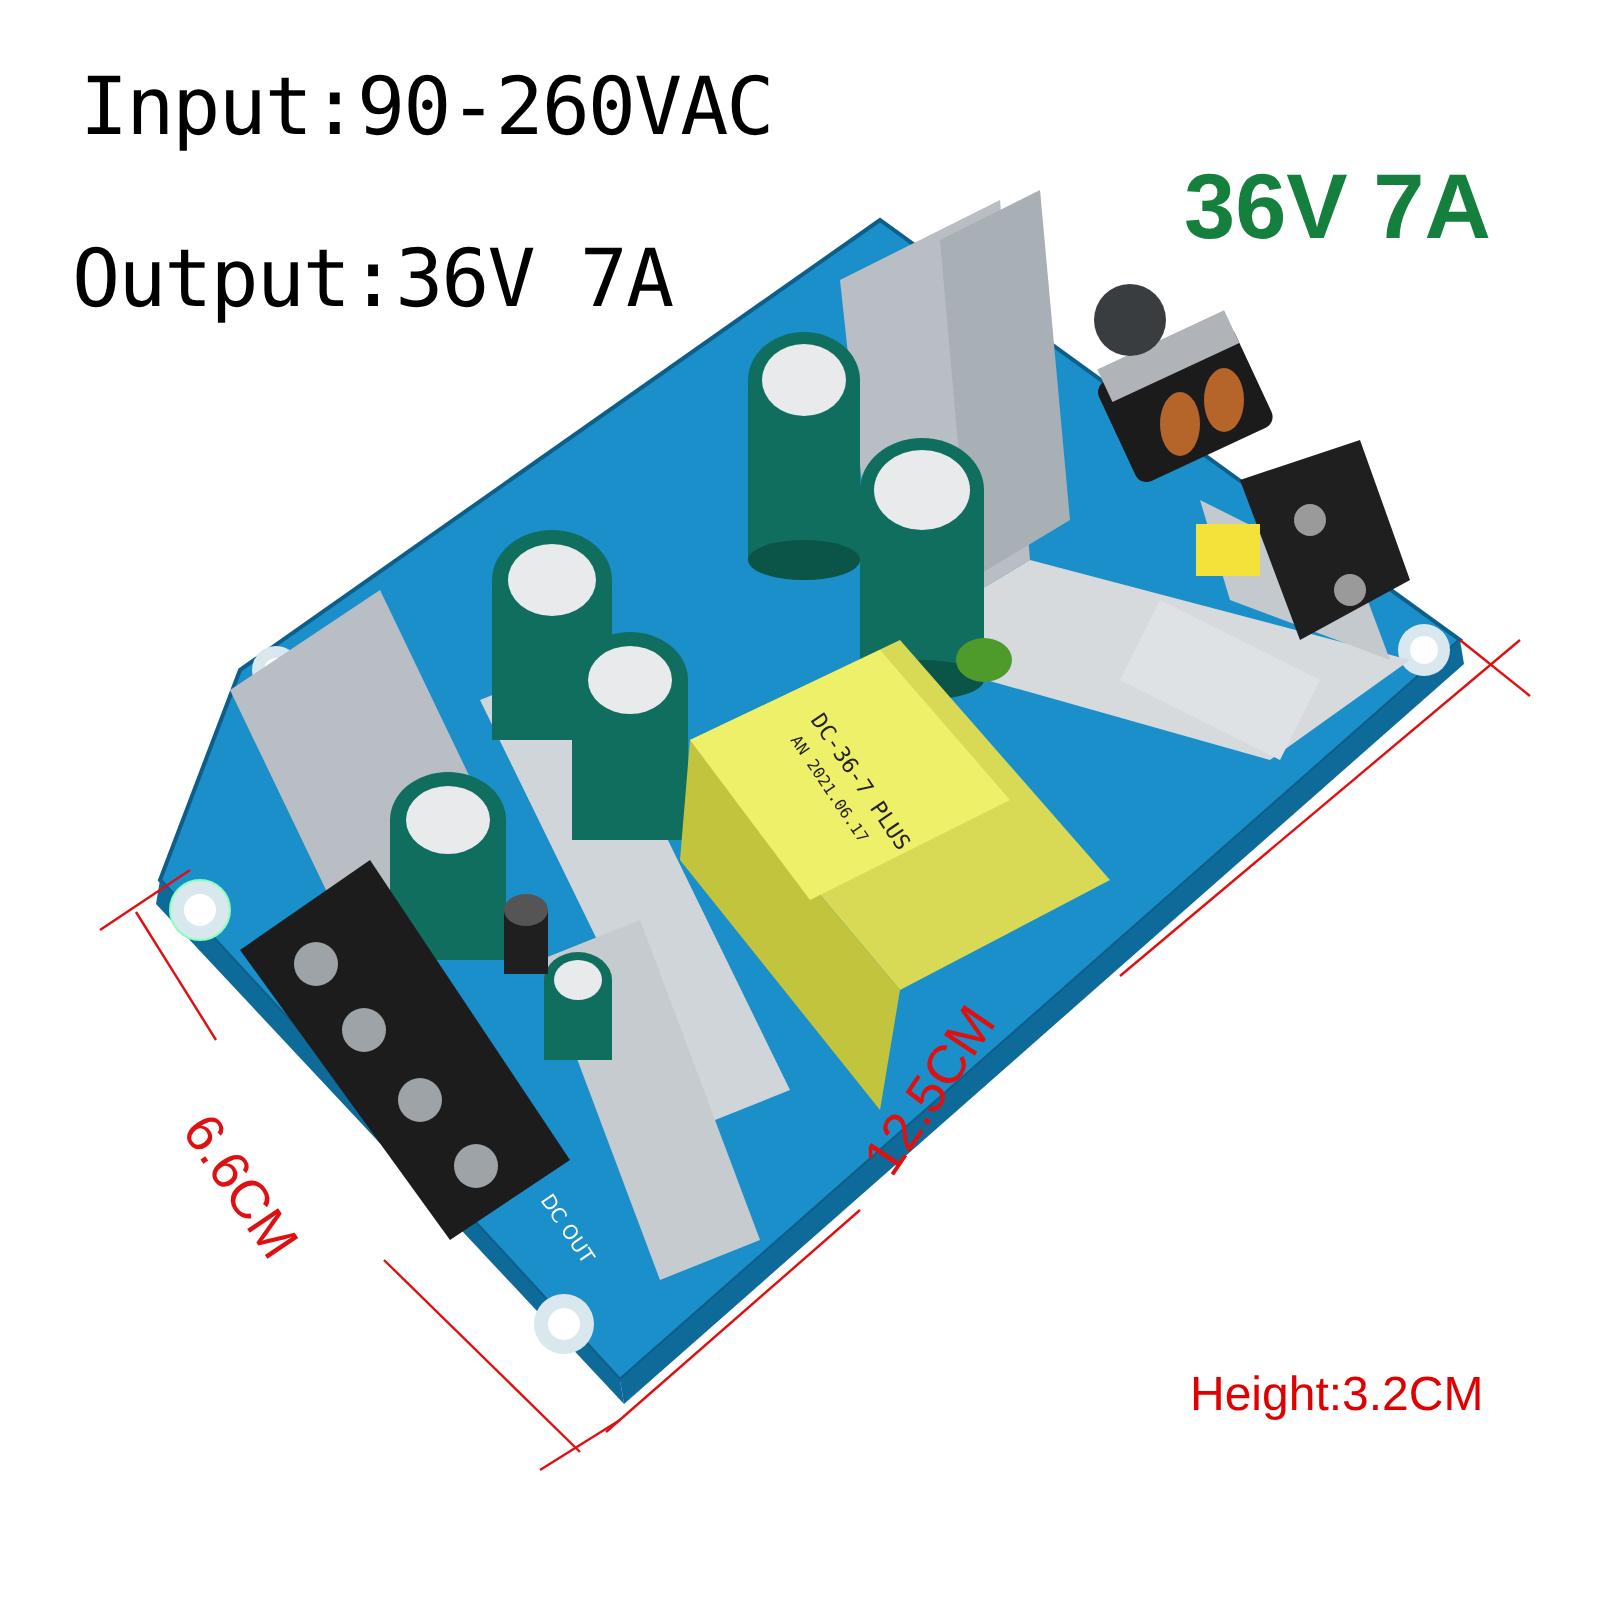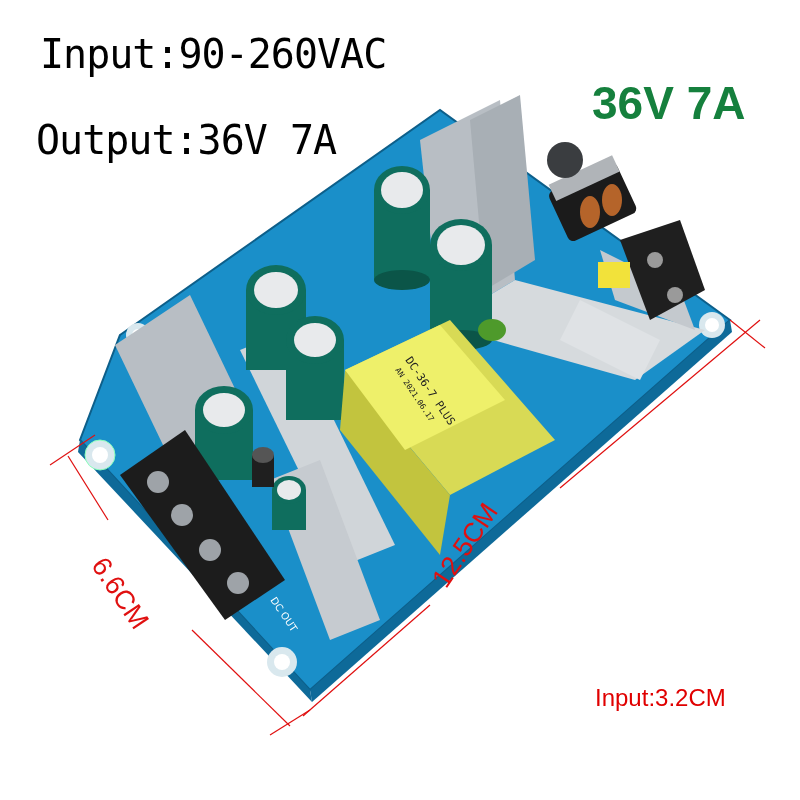--- a/index.html
+++ b/index.html
@@ -123,13 +123,13 @@
     <line x1="68" y1="456" x2="108" y2="520"></line>
     <line x1="192" y1="630" x2="290" y2="726"></line>
     <line x1="303" y1="716" x2="430" y2="605"></line>
     <line x1="560" y1="488" x2="760" y2="320"></line>
     <line x1="730" y1="320" x2="765" y2="348"></line>
   </g>
 </svg>
 
 <div id="dim-width" class="dim">6.6CM</div>
 <div id="dim-length" class="dim">12.5CM</div>
-<div id="height-label">Input:3.2CM</div>
+<div id="height-label">Height:3.2CM</div>
 
 </body></html>

